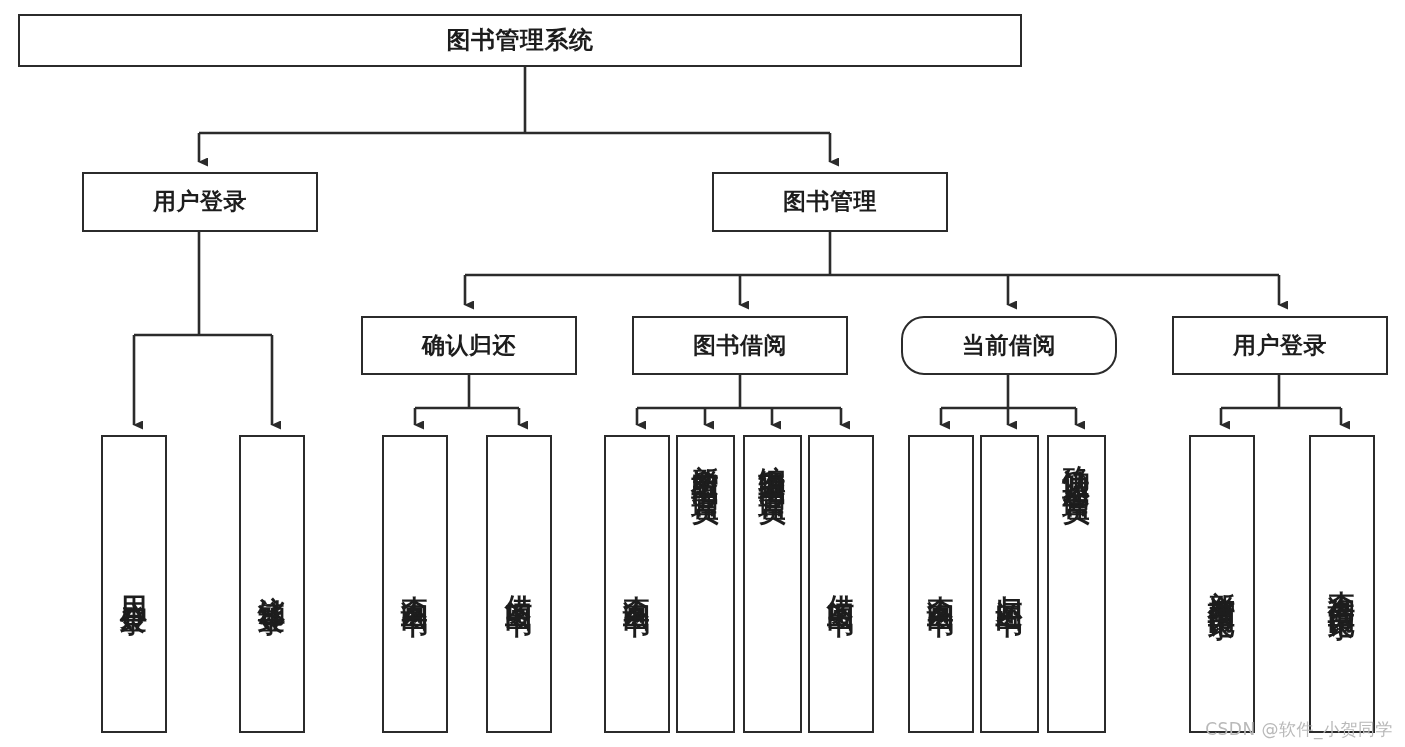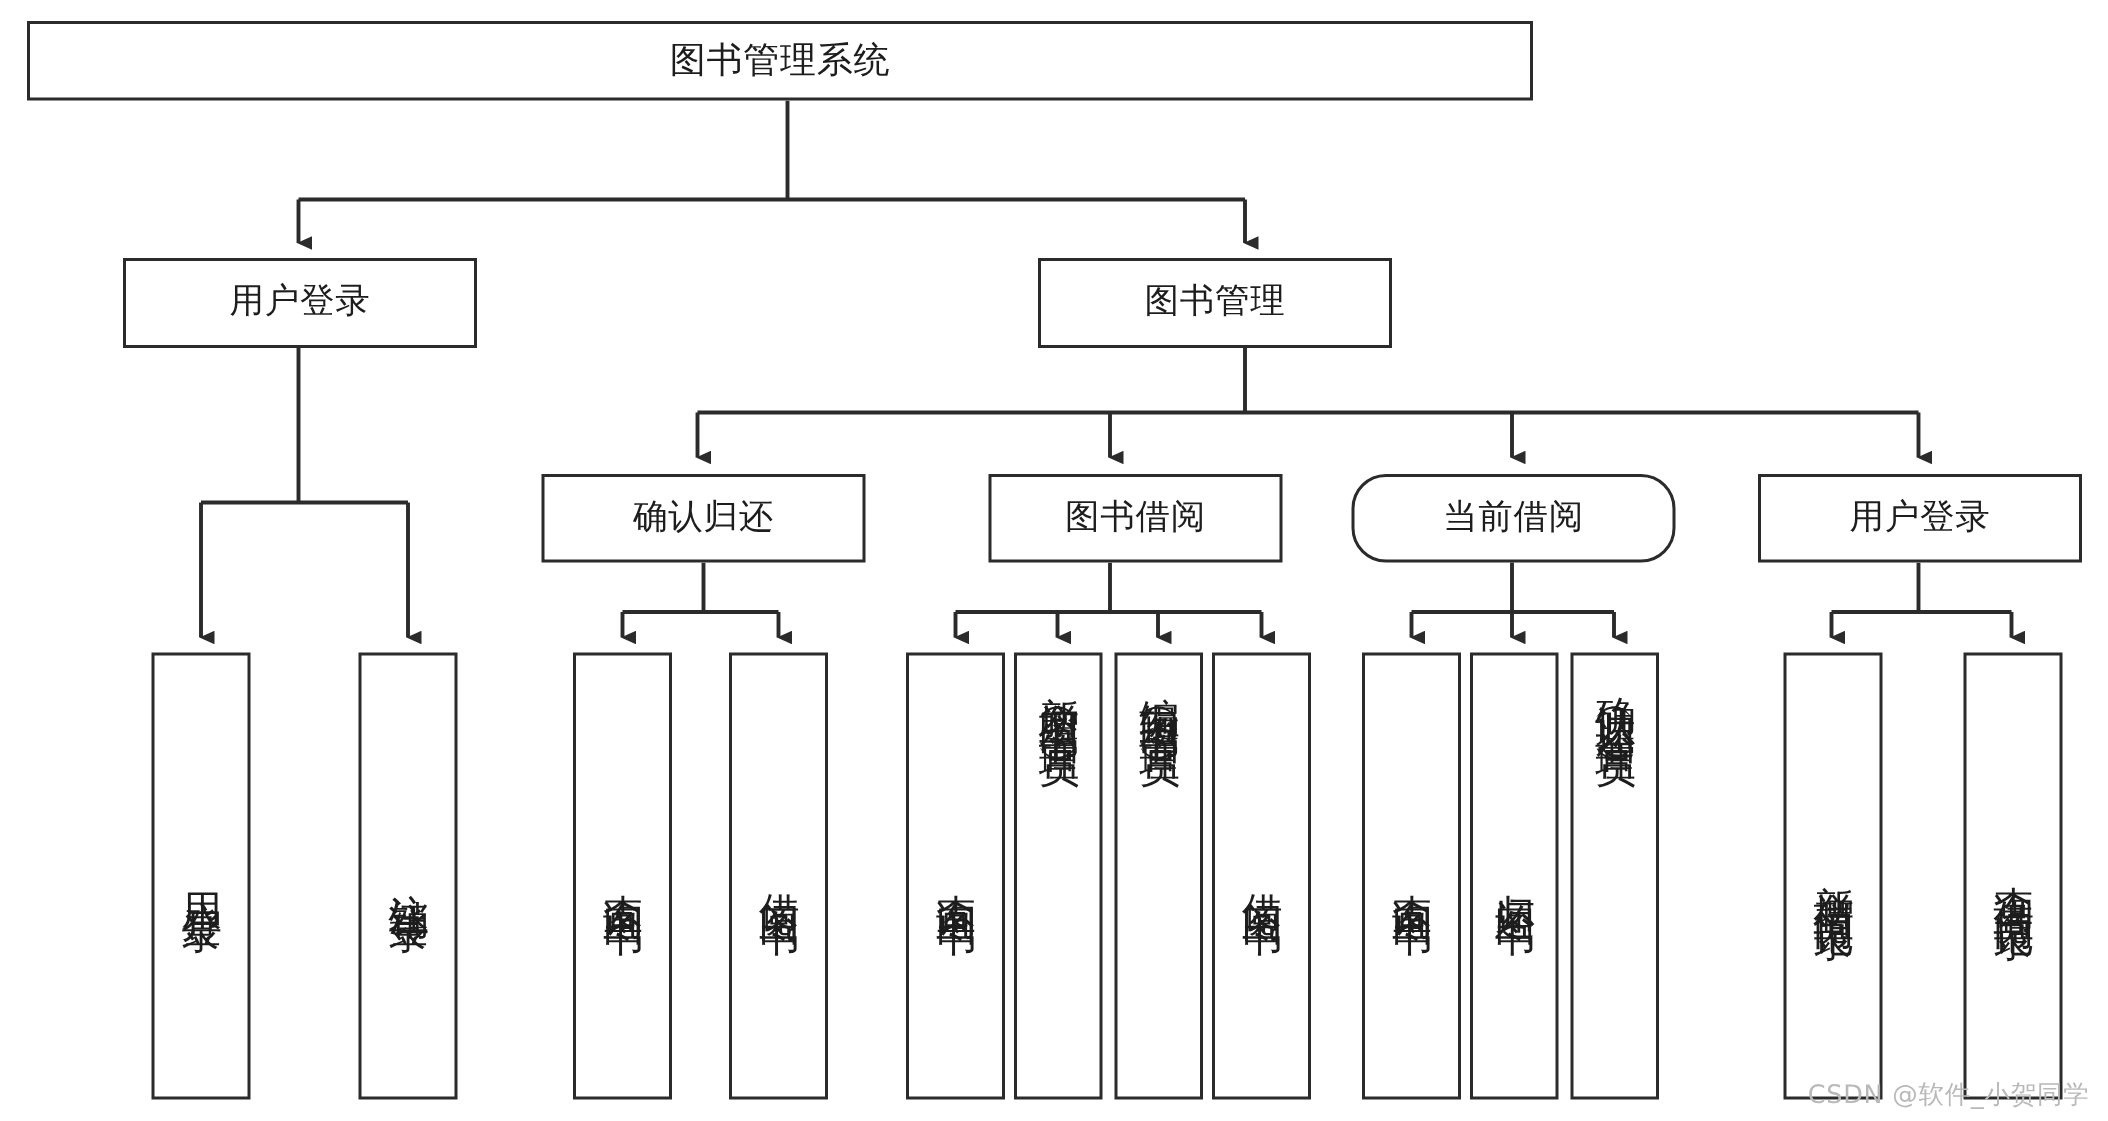--- a/index.html
+++ b/index.html
@@ -28,20 +28,21 @@
     display:flex;
     align-items:center;
     justify-content:center;
     color:#1d1d1d;
     z-index:2;
   }
   .node .lbl{
     display:block;
     white-space:nowrap;
     line-height:1.18;
+    font-weight:bold;
   }
   
   .node.horiz .lbl{
     font-size:23px;
     letter-spacing:0.5px;
   }
   .node.root .lbl{ font-size:24px; }
   
   .node.vert{
     align-items:flex-start;
@@ -131,28 +132,28 @@
     </g>
   </svg>
 
   <div class="node horiz root" style="left:18px;top:14px;width:1004px;height:53px;">
     <span class="lbl">图书管理系统</span>
   </div>
 
   <div class="node horiz" style="left:82px;top:172px;width:236px;height:60px;">
     <span class="lbl">用户登录</span>
   </div>
-  <div class="node horiz" style="left:692px;top:172px;width:236px;height:60px;">
+  <div class="node horiz" style="left:712px;top:172px;width:236px;height:60px;">
     <span class="lbl">图书管理</span>
   </div>
 
   <div class="node horiz" style="left:361px;top:316px;width:216px;height:59px;">
     <span class="lbl">确认归还</span>
   </div>
-  <div class="node horiz" style="left:632px;top:316px;width:196px;height:59px;margin-left:27px;">
+  <div class="node horiz" style="left:632px;top:316px;width:216px;height:59px;">
     <span class="lbl">图书借阅</span>
   </div>
   <div class="node horiz" style="left:901px;top:316px;width:216px;height:59px;border-radius:23px;">
     <span class="lbl">当前借阅</span>
   </div>
   <div class="node horiz" style="left:1172px;top:316px;width:216px;height:59px;">
     <span class="lbl">用户登录</span>
   </div>
 
   <div class="node vert mid" style="left:101px;top:435px;width:66px;height:298px;">

